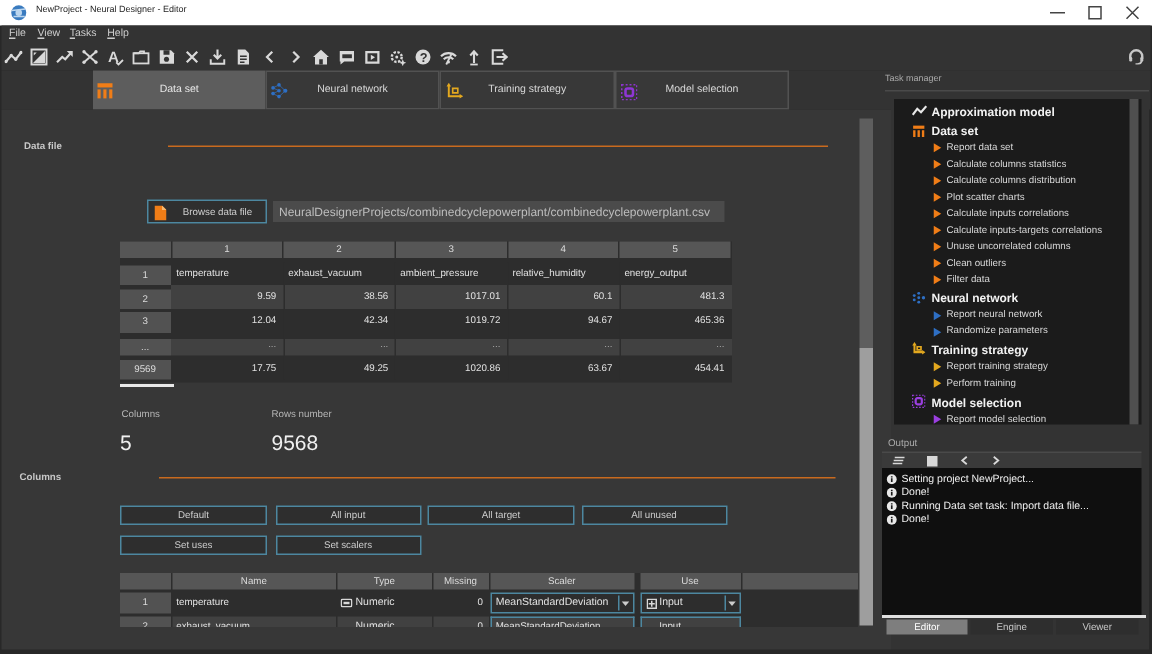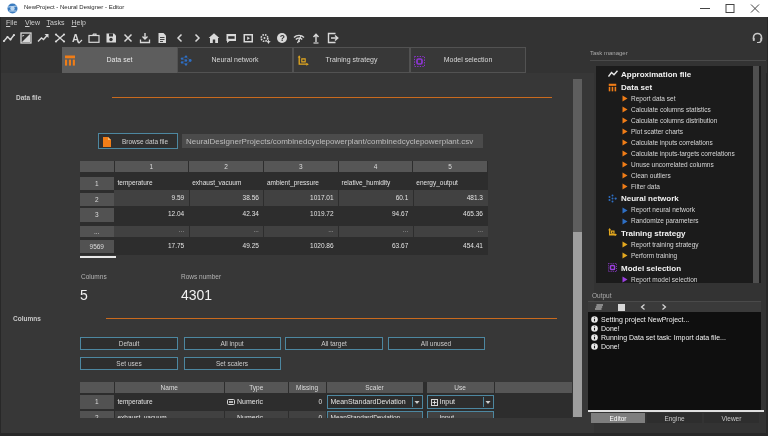--- a/index.html
+++ b/index.html
@@ -246,21 +246,21 @@
     <div class="abs" style="left:263.9px;top:237.5px;width:73.7px;height:15.75px;color:#e2e2e2;font-size:6.5px;text-align:right;padding-right:4px;line-height:15.75px;">1020.86</div>
     <div class="abs" style="left:338.6px;top:237.5px;width:73.7px;height:15.75px;color:#e2e2e2;font-size:6.5px;text-align:right;padding-right:4px;line-height:15.75px;">63.67</div>
     <div class="abs" style="left:413.3px;top:237.5px;width:73.7px;height:15.75px;color:#e2e2e2;font-size:6.5px;text-align:right;padding-right:4px;line-height:15.75px;">454.41</div>
   </div>
 
 <div class="abs" style="left:80px;top:256px;width:36px;height:2px;background:#e8e8e8;"></div>
 
 <div class="abs" style="left:81px;top:273px;font-size:6.5px;color:#b4b4b4;">Columns</div>
 <div class="abs" style="left:80px;top:286.5px;font-size:14px;color:#f0f0f0;">5</div>
 <div class="abs" style="left:181px;top:273px;font-size:6.5px;color:#b4b4b4;">Rows number</div>
-<div class="abs" style="left:181px;top:286.5px;font-size:14px;color:#f0f0f0;">4301</div>
+<div class="abs" style="left:181px;top:286.5px;font-size:14px;color:#f0f0f0;">9568</div>
 
 <div class="abs" style="left:13px;top:315px;font-size:6.5px;font-weight:bold;color:#c8c8c8;">Columns</div>
 <div class="abs" style="left:106px;top:318px;width:451px;height:1px;background:#c96a1e;"></div>
 
 <div id="buttons">
     <div class="abs" style="left:80px;top:336.5px;width:98px;height:13.5px;background:#2e2e2e;border:1px solid #4d87a0;color:#cccccc;font-size:6.5px;text-align:center;line-height:12px;">Default</div>
     <div class="abs" style="left:183.5px;top:336.5px;width:97px;height:13.5px;background:#2e2e2e;border:1px solid #4d87a0;color:#cccccc;font-size:6.5px;text-align:center;line-height:12px;">All input</div>
     <div class="abs" style="left:285px;top:336.5px;width:98px;height:13.5px;background:#2e2e2e;border:1px solid #4d87a0;color:#cccccc;font-size:6.5px;text-align:center;line-height:12px;">All target</div>
     <div class="abs" style="left:387.5px;top:336.5px;width:97px;height:13.5px;background:#2e2e2e;border:1px solid #4d87a0;color:#cccccc;font-size:6.5px;text-align:center;line-height:12px;">All unused</div>
     <div class="abs" style="left:80px;top:356.5px;width:98px;height:13.5px;background:#2e2e2e;border:1px solid #4d87a0;color:#cccccc;font-size:6.5px;text-align:center;line-height:12px;">Set uses</div>
@@ -316,21 +316,21 @@
 <div class="abs" style="left:588px;top:300.5px;width:173px;height:1px;background:#4a4a4a;"></div>
 <div class="abs" style="left:590px;top:50px;font-size:6px;color:#aaaaaa;">Task manager</div>
 
 <div class="abs" style="left:596px;top:66px;width:165px;height:217px;background:#1b1b1b;"></div>
 <div class="abs" style="left:753px;top:66px;width:6px;height:217px;background:#4f4f4f;"></div>
 <div id="tree">
     <div class="abs" style="left:608px;top:69px;width:150px;height:10px;">
             <svg style="position:absolute;left:0;top:1px;" width="10" height="8" viewBox="0 0 10 8">
         <path d="M0.5 6.5 L3.5 2.5 L6 4.8 L9.5 0.8" stroke="#e8e8e8" stroke-width="1.4" fill="none"></path>
       </svg>
-            <span style="position:absolute;left:13px;top:0.5px;font-size:8px;font-weight:bold;color:#f2f2f2;">Approximation file</span>
+            <span style="position:absolute;left:13px;top:0.5px;font-size:8px;font-weight:bold;color:#f2f2f2;">Approximation model</span>
     </div>
     <div class="abs" style="left:608px;top:82.5px;width:150px;height:10px;">
             <svg style="position:absolute;left:0;top:0;" width="9" height="9" viewBox="0 0 12 11">
         <rect x="1" y="0.5" width="10" height="2.8" fill="#f07d17"></rect>
         <rect x="1" y="4.6" width="2.1" height="6" fill="#f07d17"></rect>
         <rect x="4.9" y="4.6" width="2.1" height="6" fill="#f07d17"></rect>
         <rect x="8.8" y="4.6" width="2.1" height="6" fill="#f07d17"></rect>
       </svg>
             <span style="position:absolute;left:13px;top:0.5px;font-size:8px;font-weight:bold;color:#f2f2f2;">Data set</span>
     </div>

